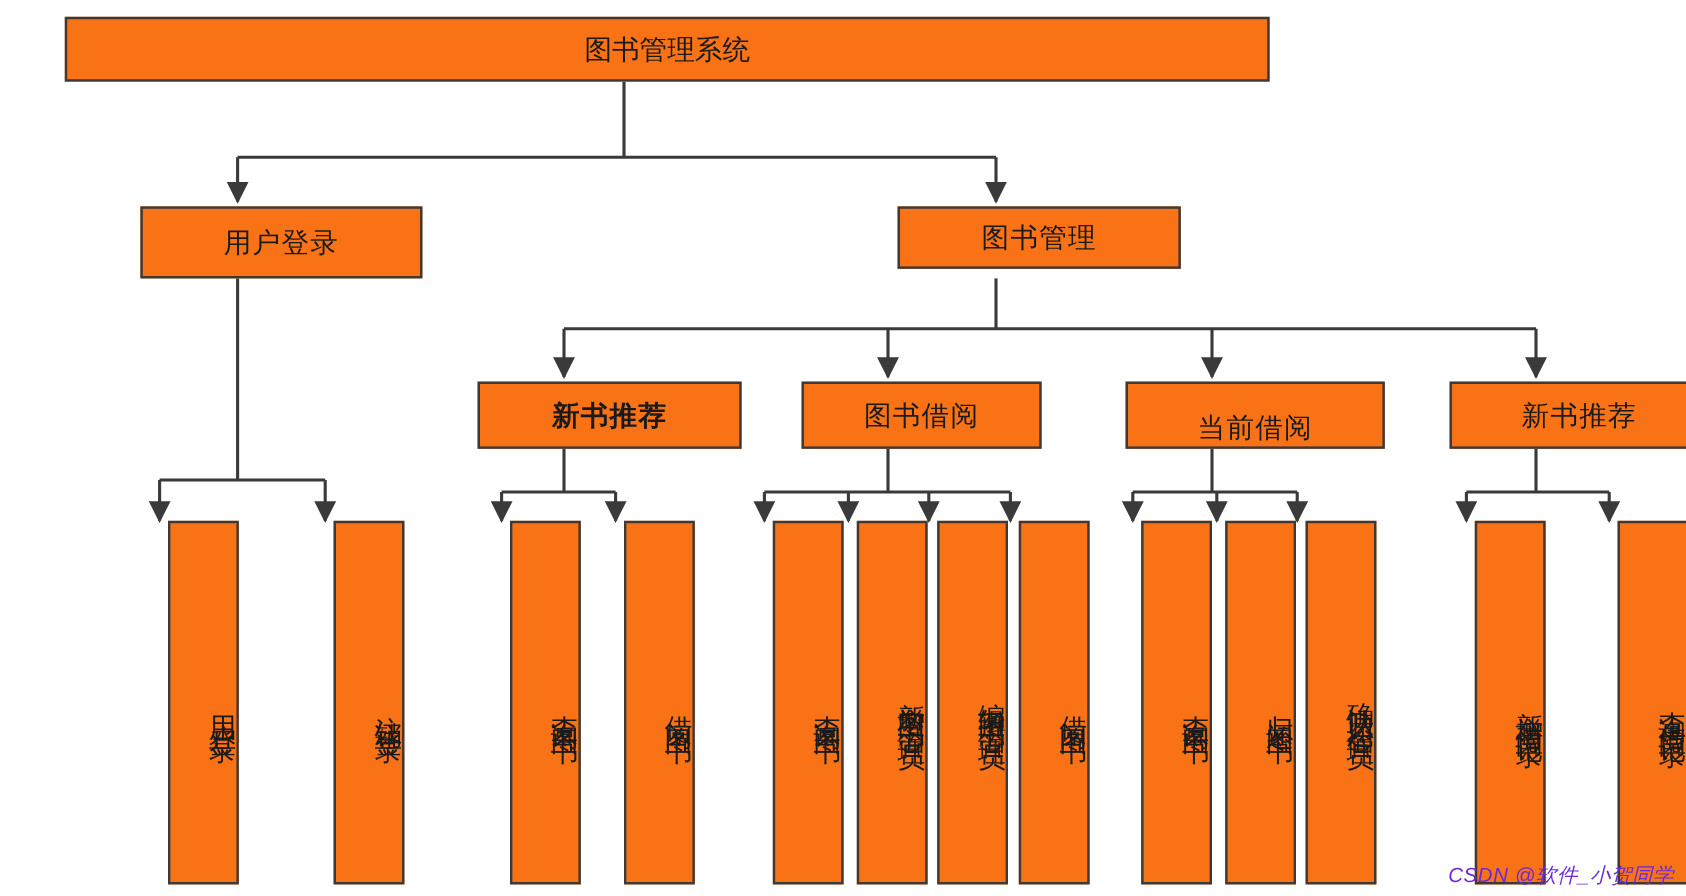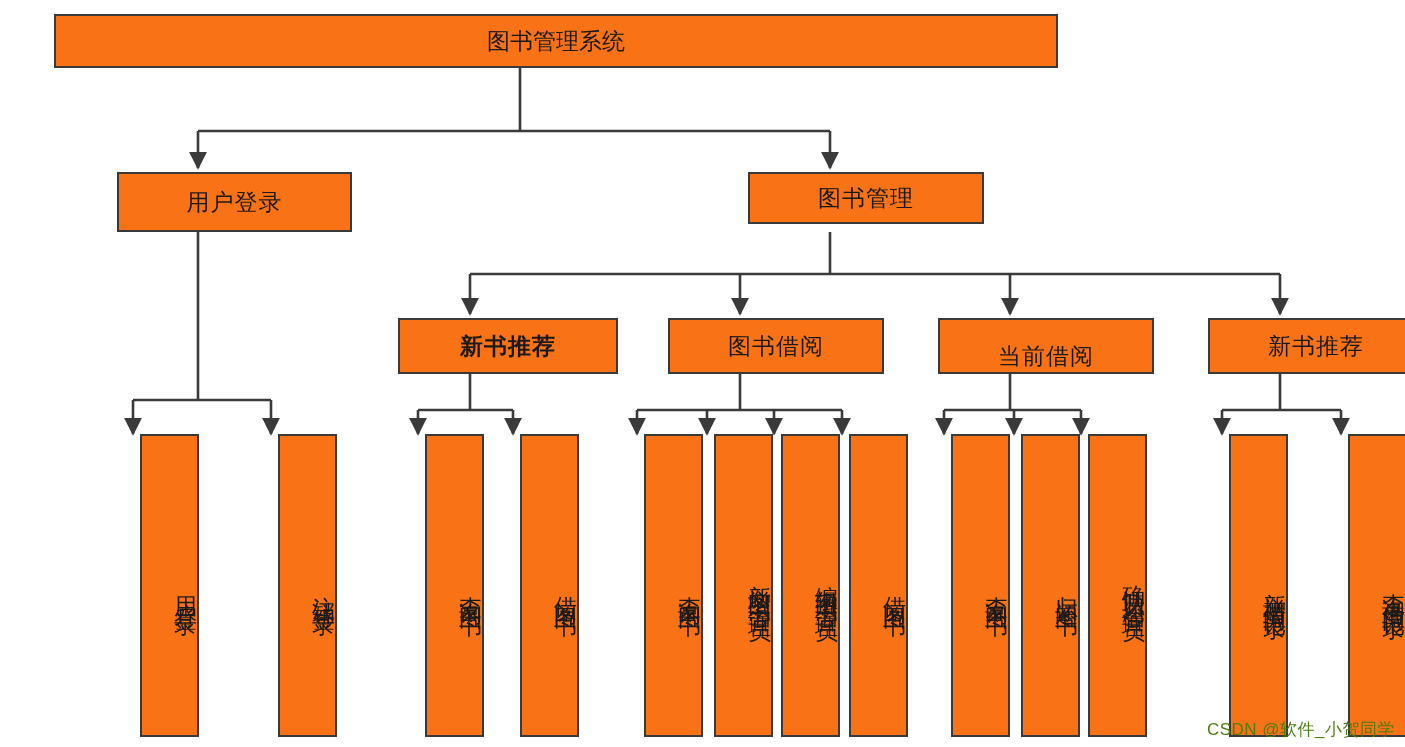--- a/index.html
+++ b/index.html
@@ -30,23 +30,24 @@
     justify-content:center;
   }
   .node.v.tall{ letter-spacing:5px; }
   .label{ white-space:nowrap; }
   .node.v .label{ writing-mode:vertical-rl; text-orientation:upright; }
   #watermark{
     position:absolute;
     right:10px;
     bottom:6px;
     font-size:17px;
-    color:#4d7c0f;
+    color:#6d28d9;
     white-space:nowrap;
     letter-spacing:0.5px;
+    font-style:italic;
   }
 </style>
 </head>
 <body>
 
 <div id="canvas">
 
   <svg id="wires" viewBox="0 0 1405 747">
     <defs>
       <marker id="arrow" viewBox="0 0 10 10" refX="9" refY="5" markerWidth="7" markerHeight="7" orient="auto-start-reverse">
@@ -105,21 +106,21 @@
   <div class="node h" style="left:81px; top:172px; width:235px; height:60px;">
     <span class="label">用户登录</span>
   </div>
   <div class="node h" style="left:712px; top:172px; width:236px; height:52px;">
     <span class="label">图书管理</span>
   </div>
 
   <div class="node h" style="left:362px; top:318px; width:220px; height:56px;font-weight:bold;">
     <span class="label">新书推荐</span>
   </div>
-  <div class="node h" style="left:632px; top:318px; width:216px; height:56px;font-family:Liberation Serif, serif;">
+  <div class="node h" style="left:632px; top:318px; width:200px; height:56px;font-family:Liberation Serif, serif;">
     <span class="label">图书借阅</span>
   </div>
   <div class="node h" style="left:902px; top:318px; width:216px; height:56px;align-items:flex-end;">
     <span class="label">当前借阅</span>
   </div>
   <div class="node h" style="left:1172px; top:318px; width:216px; height:56px;">
     <span class="label">新书推荐</span>
   </div>
 
   <div class="node v" style="left:104px; top:434px; width:59px; height:303px;">

